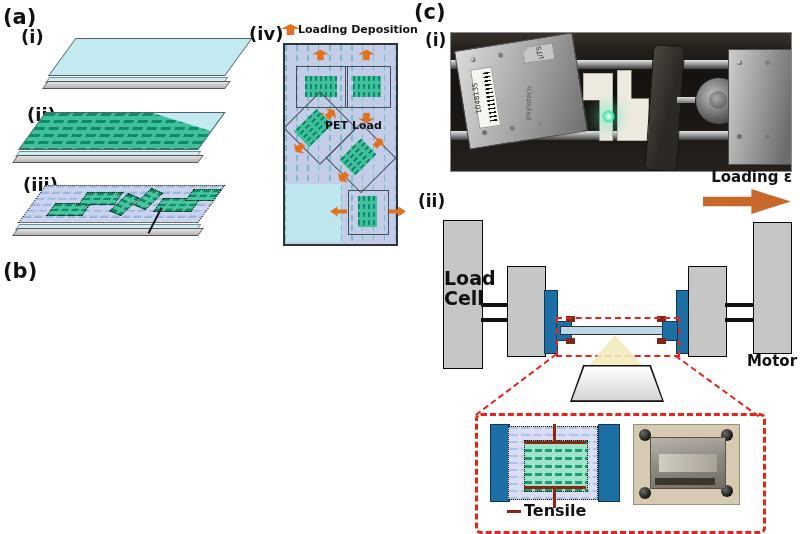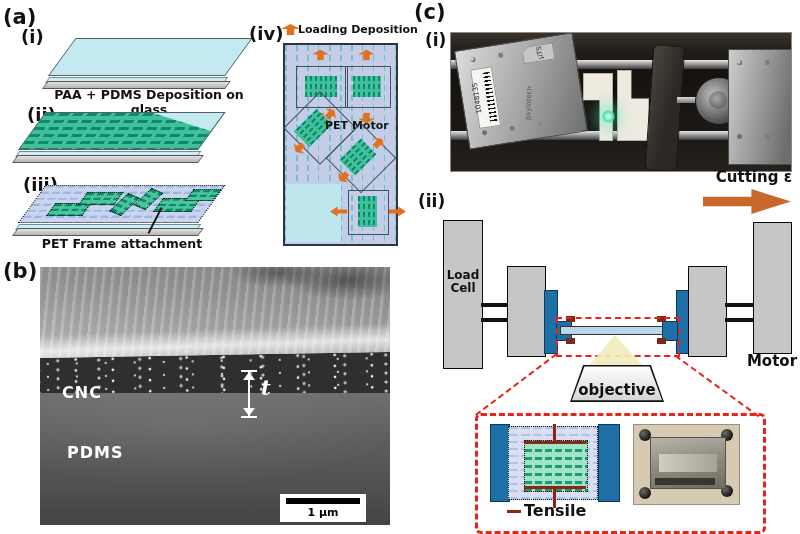--- a/index.html
+++ b/index.html
@@ -109,42 +109,40 @@
 <body>
 
 <div id="fig">
 
   <div class="abs panel-letter" style="left:3px;top:5px;">(a)</div>
 
   <div class="abs roman" style="left:21px;top:26px;">(i)</div>
   <div class="abs slide-face face-plain" style="left:48px;top:38px;width:175px;"></div>
   <div class="abs slide-edge" style="left:45px;top:77px;width:177px;"></div>
   <div class="abs slide-base" style="left:42px;top:81px;width:181px;"></div>
-  <div class="abs cap" style="left:36px;top:87px;width:226px;">PAA + PDMS Deposition on glass</div>
 
   <div class="abs roman" style="left:27px;top:104px;">(ii)</div>
   <div class="abs slide-face face-cnc" style="left:18px;top:112px;width:178px;">
     <div class="corner-tri"></div>
   </div>
   <div class="abs slide-edge" style="left:15px;top:151px;width:180px;"></div>
   <div class="abs slide-base" style="left:12px;top:155px;width:184px;"></div>
 
   <div class="abs roman" style="left:23px;top:174px;">(iii)</div>
   <div class="abs slide-face face-pet" style="left:18px;top:185px;width:178px;">
     <div class="gpatch" style="left:22px;top:17px;width:34px;height:11px;"></div>
     <div class="gpatch" style="left:46px;top:6px;width:34px;height:11px;"></div>
     <div class="gpatch" style="left:84px;top:9px;width:14px;height:17px;transform:rotate(18deg);"></div>
     <div class="gpatch" style="left:104px;top:4px;width:14px;height:16px;transform:rotate(18deg);"></div>
     <div class="gpatch" style="left:126px;top:12px;width:36px;height:12px;"></div>
     <div class="gpatch" style="left:150px;top:3px;width:26px;height:10px;"></div>
   </div>
   <div class="abs slide-edge" style="left:15px;top:224px;width:180px;"></div>
   <div class="abs slide-base" style="left:12px;top:228px;width:184px;"></div>
   <div class="abs" style="left:154px;top:206px;width:2px;height:29px;background:#111;transform:rotate(27deg);"></div>
-  <div class="abs cap" style="left:14px;top:236px;width:216px;">PET Frame attachment</div>
 
   <div class="abs roman" style="left:249px;top:23px;">(iv)</div>
   <div class="abs oarw" style="left:285px;top:19px;width:11px;height:21px;transform:rotate(-90deg);"></div>
   <div class="abs b" style="left:298px;top:23px;font-size:11px;white-space:nowrap;">Loading Deposition</div>
 
   <div class="abs iv-panel" style="left:283px;top:43px;width:111px;height:199px;">
     <div class="abs" style="left:1px;top:139px;width:55px;height:58px;background:#bde7ed;"></div>
   </div>
 
   <div class="abs frame" style="left:296px;top:66px;width:50px;height:40px;"></div>
@@ -155,55 +153,33 @@
   <div class="abs frame" style="left:345px;top:66px;width:44px;height:40px;"></div>
   <div class="abs vpatch" style="left:353px;top:76px;width:28px;height:21px;"></div>
   <div class="abs oarw" style="left:361px;top:46px;width:11px;height:18px;transform:rotate(-90deg);"></div>
   <div class="abs oarw" style="left:361px;top:109px;width:11px;height:18px;transform:rotate(90deg);"></div>
 
   <div class="abs frame" style="left:294px;top:102px;width:50px;height:50px;transform:rotate(45deg);"></div>
   <div class="abs vpatch" style="left:302px;top:112px;width:22px;height:32px;transform:rotate(45deg);"></div>
   <div class="abs oarw" style="left:325px;top:106px;width:11px;height:16px;transform:rotate(-45deg);"></div>
   <div class="abs oarw" style="left:294px;top:140px;width:11px;height:16px;transform:rotate(135deg);"></div>
 
-  <div class="abs b" style="left:325px;top:119px;font-size:11px;white-space:nowrap;">PET Motor</div>
+  <div class="abs b" style="left:325px;top:119px;font-size:11px;white-space:nowrap;">PET Load</div>
 
   <div class="abs frame" style="left:336px;top:133px;width:48px;height:48px;transform:rotate(45deg);"></div>
   <div class="abs vpatch" style="left:347px;top:142px;width:22px;height:30px;transform:rotate(45deg);"></div>
   <div class="abs oarw" style="left:373px;top:135px;width:11px;height:16px;transform:rotate(-45deg);"></div>
   <div class="abs oarw" style="left:338px;top:169px;width:11px;height:16px;transform:rotate(135deg);"></div>
 
   <div class="abs frame" style="left:348px;top:190px;width:39px;height:43px;"></div>
   <div class="abs vpatch" style="left:358px;top:196px;width:19px;height:31px;"></div>
   <div class="abs oarw" style="left:330px;top:206px;width:17px;height:11px;transform:rotate(180deg);"></div>
   <div class="abs oarw" style="left:389px;top:206px;width:17px;height:11px;"></div>
 
   <div class="abs panel-letter" style="left:3px;top:259px;">(b)</div>
-  <div class="abs sem" style="left:40px;top:267px;width:350px;height:258px;">
-    <div class="sem-top"></div>
-    <div class="sem-bright"></div>
-    <div class="sem-cnc"></div>
-    <div class="sem-pdms"></div>
-    <div class="abs sem-label" style="left:22px;top:116px;">CNC</div>
-    <div class="abs sem-label" style="left:27px;top:176px;">PDMS</div>
-
-    <div class="abs" style="left:200px;top:103px;width:18px;height:50px;">
-      <div class="abs wht" style="left:1px;top:0;width:16px;height:2px;"></div>
-      <div class="abs wht" style="left:8px;top:2px;width:2px;height:44px;"></div>
-      <div class="abs wht" style="left:3px;top:2px;width:12px;height:8px;clip-path:polygon(50% 0,100% 100%,0 100%);"></div>
-      <div class="abs wht" style="left:3px;top:38px;width:12px;height:8px;clip-path:polygon(0 0,100% 0,50% 100%);"></div>
-      <div class="abs wht" style="left:1px;top:46px;width:16px;height:2px;"></div>
-    </div>
-    <div class="abs" style="left:221px;top:108px;color:#fff;font-family:'DejaVu Serif',serif;font-style:italic;font-weight:bold;font-size:21px;">t</div>
-
-    <div class="abs wht" style="left:240px;top:227px;width:86px;height:28px;">
-      <div class="abs" style="left:6px;top:4px;width:74px;height:6px;background:#000;"></div>
-      <div class="abs b" style="left:0;top:12px;width:86px;text-align:center;font-size:11px;color:#000;">1 µm</div>
-    </div>
-  </div>
 
   <div class="abs panel-letter" style="left:414px;top:0px;">(c)</div>
   <div class="abs roman" style="left:425px;top:30px;font-size:17px;">(i)</div>
 
   <div class="abs photo" style="left:450px;top:32px;width:340px;height:138px;">
     <div class="rail" style="top:27px;"></div>
     <div class="rail" style="top:98px;"></div>
 
     <div class="abs metal" style="left:10px;top:8px;width:118px;height:98px;transform:rotate(-9deg);">
       <div class="screwdots" style="left:14px;top:8px;"></div>
@@ -228,27 +204,27 @@
     <div class="abs" style="left:226px;top:64px;width:34px;height:6px;background:linear-gradient(180deg,#ddd,#777);"></div>
     <div class="abs" style="left:244px;top:44px;width:46px;height:46px;border-radius:50%;background:radial-gradient(circle at 38% 38%,#c2c2c2,#5c5c5c 60%,#262626);border:1px solid #1a1a1a;">
       <div class="abs" style="left:13px;top:13px;width:18px;height:18px;border-radius:50%;background:radial-gradient(circle at 40% 40%,#a8a8a8,#4e4e4e);"></div>
     </div>
 
     <div class="abs metal" style="left:277px;top:16px;width:62px;height:114px;background:linear-gradient(100deg,#cdcdcd,#9e9e9e 45%,#6d6d6d 90%);">
       <div class="screwdots" style="left:8px;top:10px;"></div>
     </div>
   </div>
 
-  <div class="abs b" style="left:698px;top:168px;width:94px;text-align:right;font-size:15px;white-space:nowrap;">Cutting ε</div>
+  <div class="abs b" style="left:698px;top:168px;width:94px;text-align:right;font-size:15px;white-space:nowrap;">Loading ε</div>
   <div class="abs oarw" style="left:703px;top:188px;width:88px;height:27px;background:#c8682b;"></div>
 
   <div class="abs roman" style="left:418px;top:191px;font-size:17px;">(ii)</div>
 
   <div class="abs grey-block" style="left:443px;top:220px;width:38px;height:147px;">
-    <div class="abs b" style="left:0;top:48px;width:38px;text-align:center;font-size:12px;line-height:1.05;">Load Cell</div>
+    <div class="abs b" style="left:0;top:48px;width:38px;text-align:center;font-size:19px;line-height:1.05;">Load Cell</div>
   </div>
   <div class="abs blk-line" style="left:481px;top:303px;width:27px;height:3.5px;"></div>
   <div class="abs blk-line" style="left:481px;top:318px;width:27px;height:3.5px;"></div>
   <div class="abs grey-block" style="left:507px;top:266px;width:37px;height:89px;"></div>
 
   <div class="abs blue" style="left:544px;top:290px;width:12px;height:62px;"></div>
   <div class="abs blue" style="left:556px;top:321px;width:14px;height:18px;"></div>
   <div class="abs maroon" style="left:566px;top:316px;width:9px;height:6px;"></div>
   <div class="abs maroon" style="left:566px;top:338px;width:9px;height:6px;"></div>
 
@@ -263,21 +239,20 @@
   <div class="abs blk-line" style="left:725px;top:303px;width:28px;height:3.5px;"></div>
   <div class="abs blk-line" style="left:725px;top:318px;width:28px;height:3.5px;"></div>
   <div class="abs grey-block" style="left:753px;top:222px;width:37px;height:130px;"></div>
   <div class="abs b" style="left:744px;top:352px;width:56px;text-align:center;font-size:15px;">Motor</div>
 
   <div class="abs red-dash" style="left:556px;top:317px;width:120px;height:36px;"></div>
 
   <div class="abs cone" style="left:587px;top:335px;width:58px;height:33px;"></div>
   <div class="abs obj-outer" style="left:570px;top:365px;width:94px;height:37px;"></div>
   <div class="abs obj-inner" style="left:571px;top:366px;width:92px;height:35px;"></div>
-  <div class="abs b" style="left:562px;top:381px;width:110px;text-align:center;font-size:15px;">objective</div>
 
   <div class="abs red-line" style="left:557px;top:355px;width:101px;transform:rotate(143deg);"></div>
   <div class="abs red-line" style="left:676px;top:355px;width:103px;transform:rotate(36deg);"></div>
 
   <div class="abs red-dash" style="left:475px;top:413px;width:285px;height:115px;border-width:3px;border-radius:6px;"></div>
 
   <div class="abs blue" style="left:490px;top:424px;width:18px;height:76px;"></div>
   <div class="abs inset-lav" style="left:508px;top:426px;width:88px;height:72px;"></div>
   <div class="abs inset-green" style="left:524px;top:440px;width:62px;height:50px;"></div>
   <div class="abs cutline" style="left:553px;top:424px;width:3px;height:20px;"></div>

